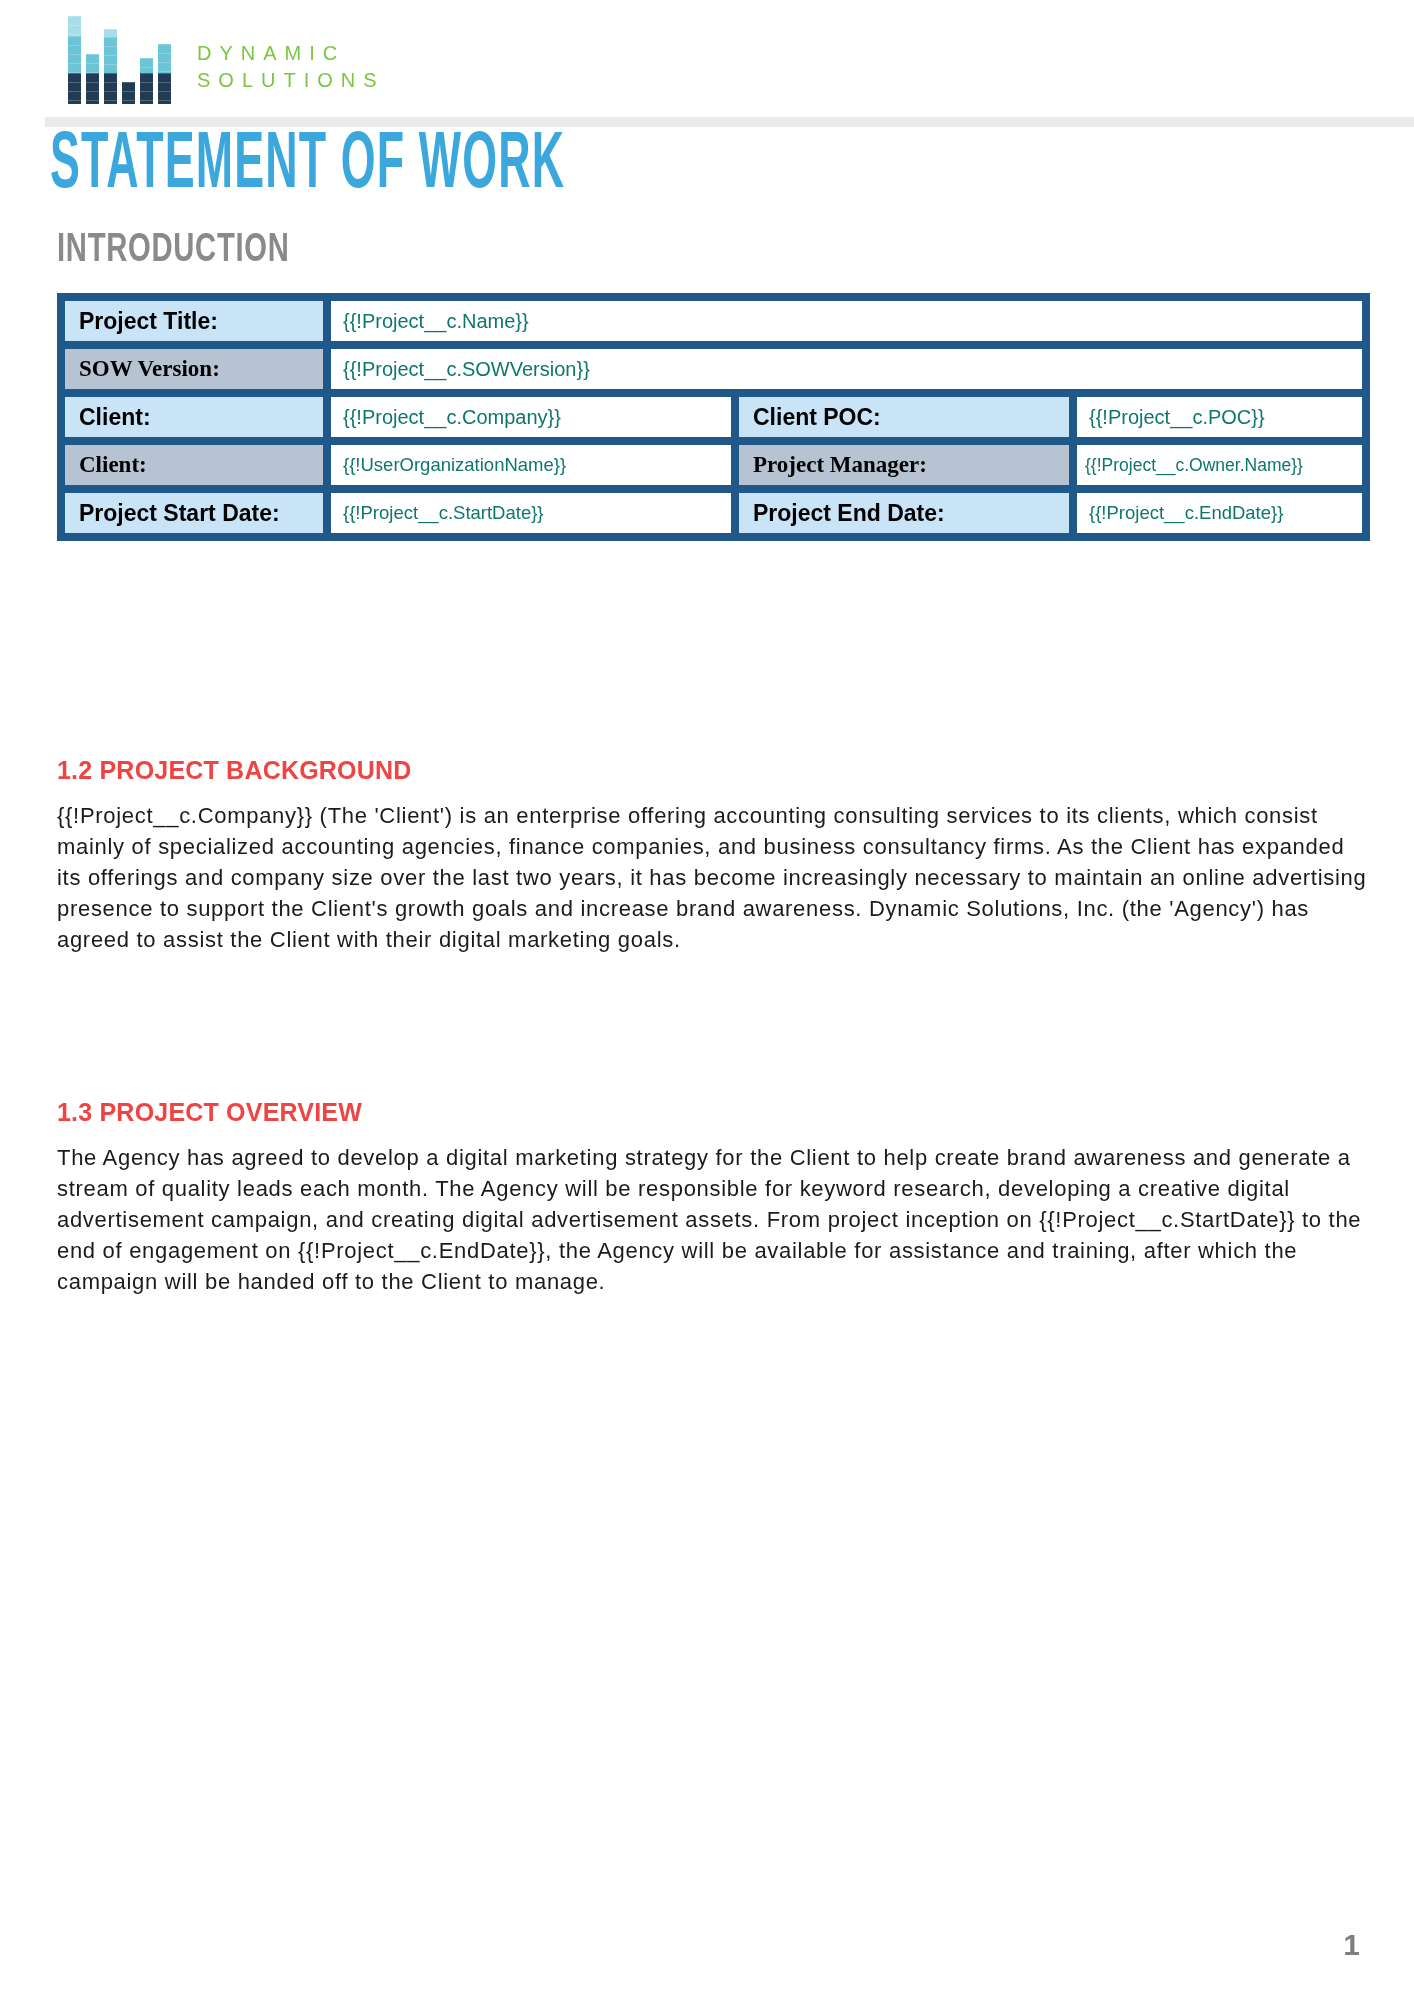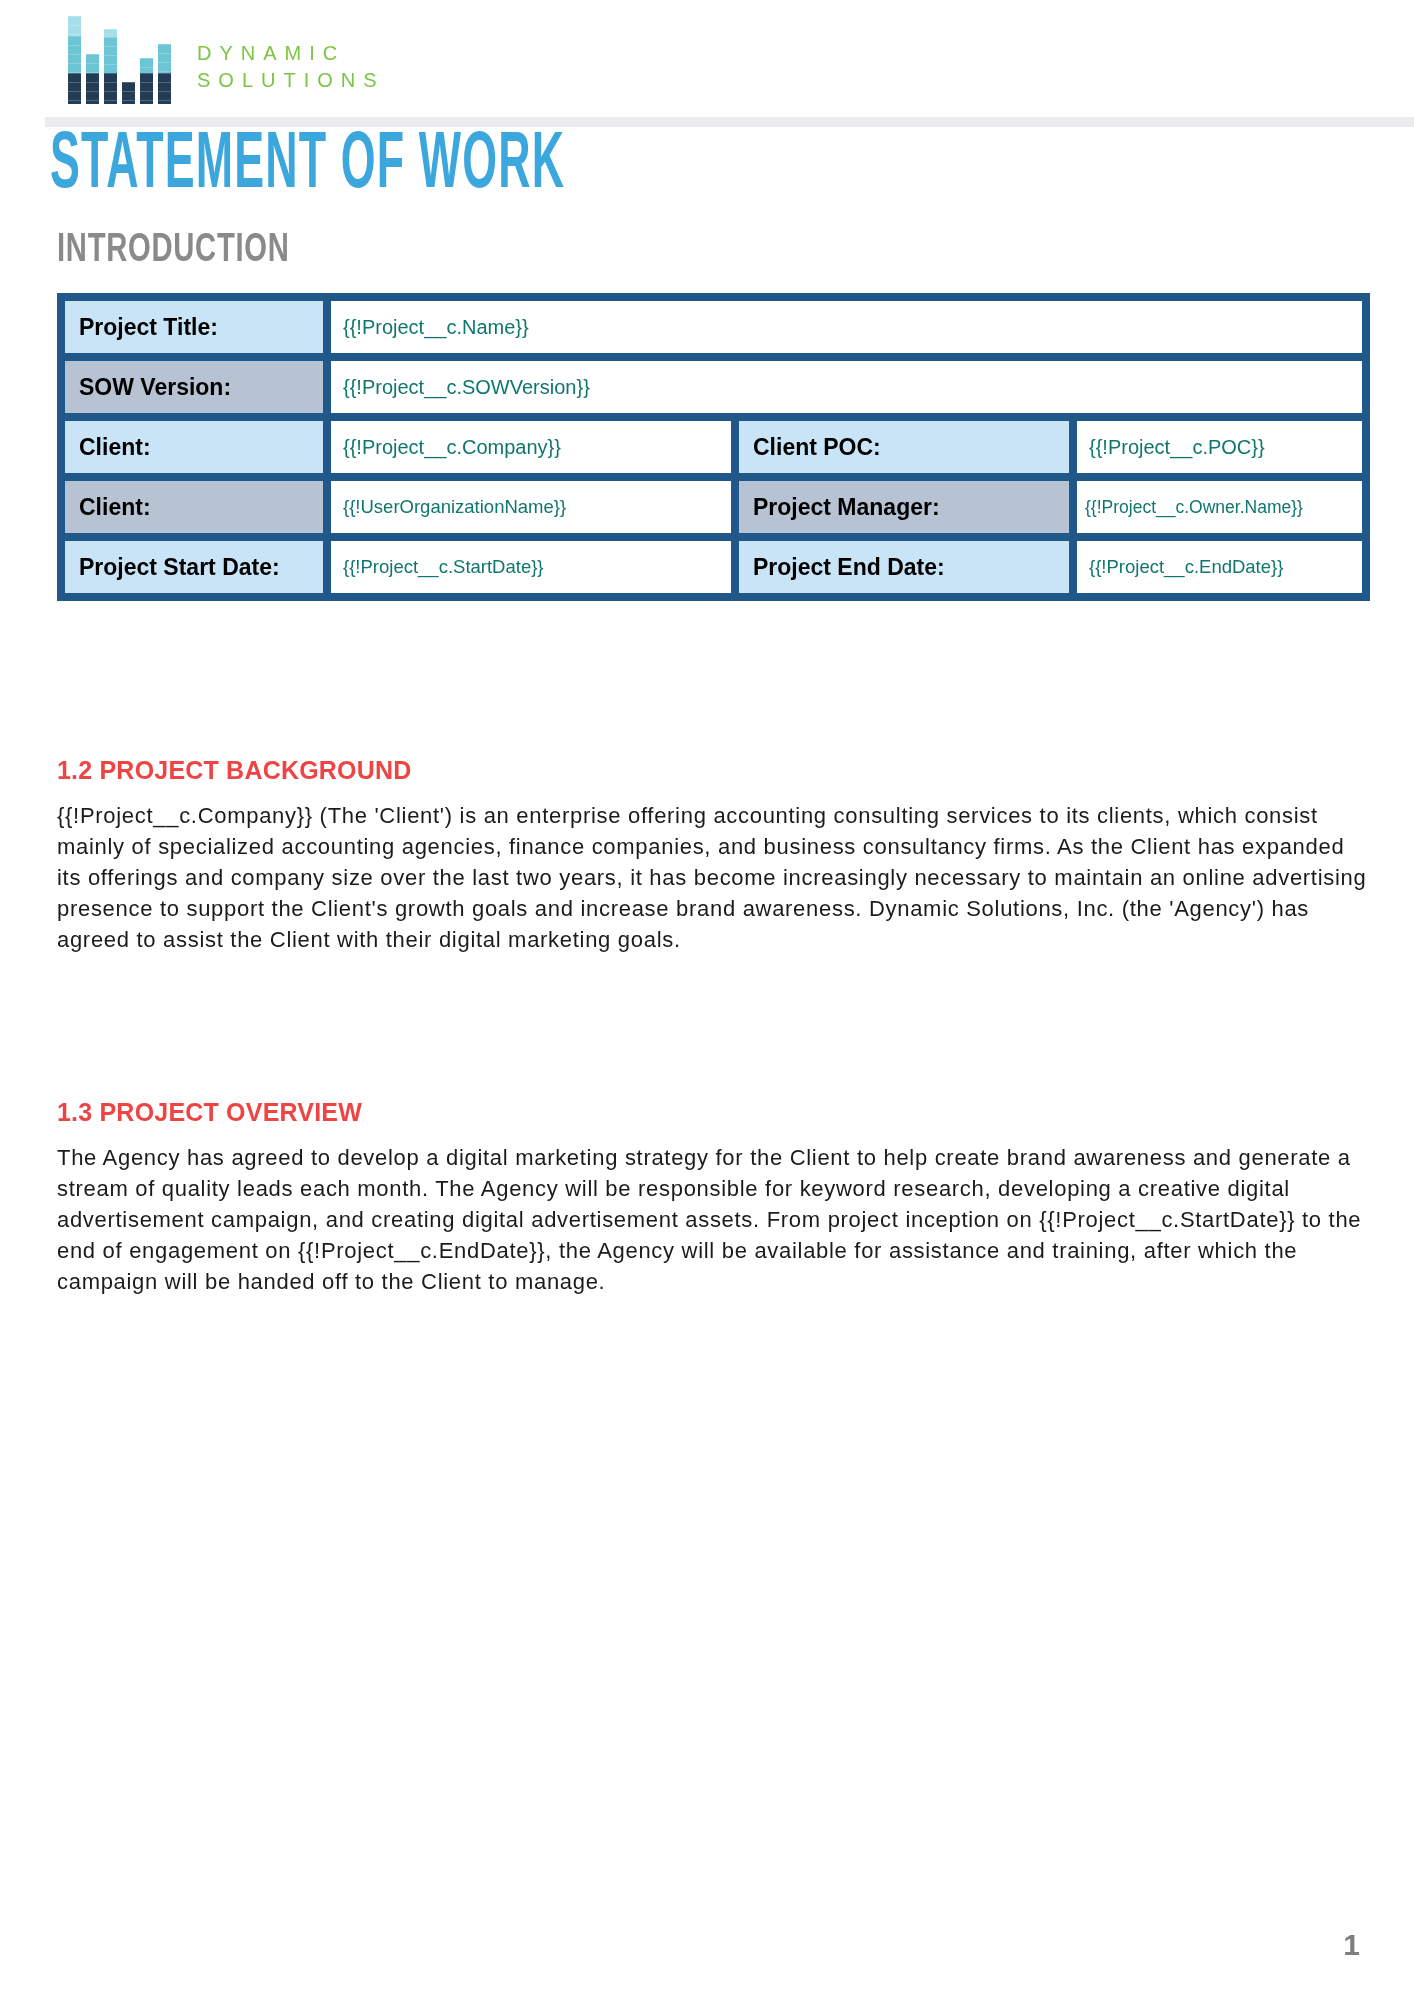--- a/index.html
+++ b/index.html
@@ -41,26 +41,26 @@
     transform:scaleX(0.73); transform-origin:left top;
   }
 
   
   .info-table-wrap { position:absolute; left:57px; top:293px; }
   table.info { border-collapse:separate; border-spacing:8px; background:#21588A; width:1313px; }
   table.info th.section {
     color:#ffffff; font-size:23px; font-weight:bold; text-align:left;
     letter-spacing:0.4px; height:56px; padding:2px 8px 0 16px;
   }
-  table.info td { height:52px; vertical-align:middle; }
+  table.info td { height:40px; vertical-align:middle; }
   td.lbl {
     background:#C8E4F6; font-weight:bold; font-size:23px; color:#000000;
     padding-left:14px; white-space:nowrap;
   }
-  tr.alt td.lbl { background:#B7C3D2; }
+  tr.alt td.lbl { background:#B7C3D2;font-family:Liberation Serif, serif; }
   td.val { background:#ffffff; font-size:20px; color:#0f766e; padding-left:12px; white-space:nowrap;margin-top:12px; }
   td.val.sm  { font-size:18.5px; }
   td.val.xs  { font-size:17.5px; padding-left:8px; }
 
   
   .sec-heading {
     position:absolute; left:57px;
     font-size:25px; font-weight:bold; color:#ef4444; letter-spacing:0.2px;
     white-space:nowrap;
   }

